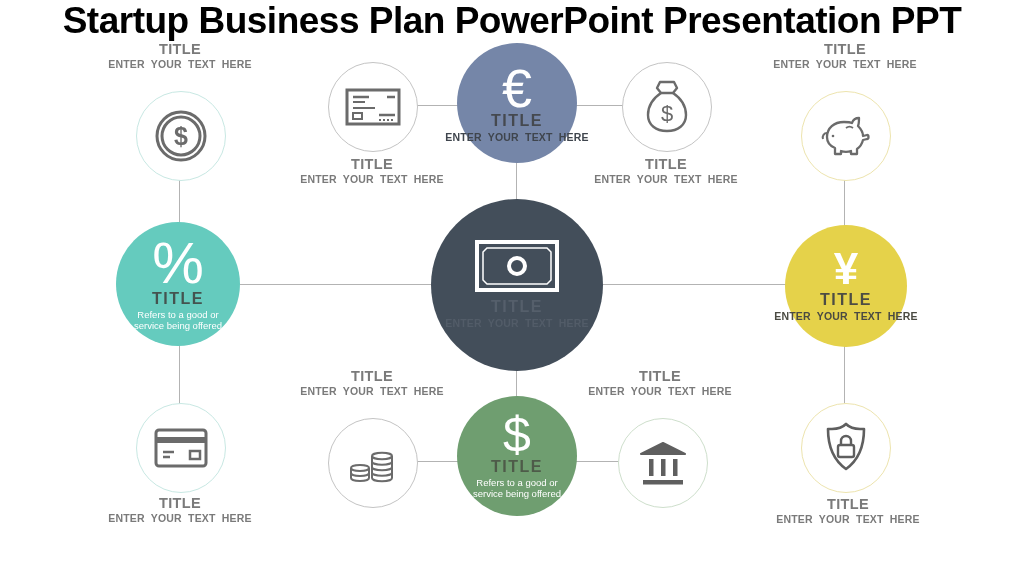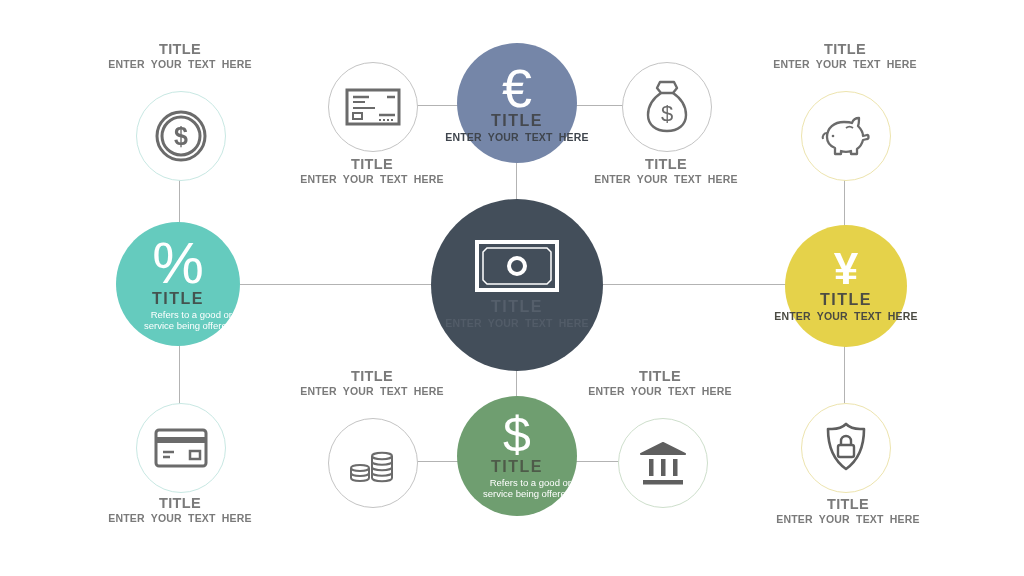--- a/index.html
+++ b/index.html
@@ -23,21 +23,21 @@
   #ln-shield {left:844px;top:346px;height:57px;}
   #ln-coins  {left:415px;top:461px;width:43px;}
   #ln-bank   {left:576px;top:461px;width:43px;}
   
   .hub{position:absolute;border-radius:50%;display:flex;flex-direction:column;
        align-items:center;justify-content:center;text-align:center;}
   .hub-title{font-size:16px;font-weight:bold;letter-spacing:1.5px;line-height:18px;}
   .hub-sub{font-size:10.5px;font-weight:bold;letter-spacing:0.2px;word-spacing:3px;
            white-space:nowrap;line-height:13px;margin-top:1px;}
   .hub-sub-wrap{font-size:9.5px;font-weight:normal;color:#fff;width:108px;
-           line-height:11px;margin-top:1px;white-space:normal;text-align:right;}
+           line-height:11px;margin-top:1px;white-space:normal;}
   .glyph{color:#fff;line-height:0.9;display:block;}
   .hub-top{left:457px;top:43px;width:120px;height:120px;}
   .hub-top .glyph{font-size:54px;font-weight:normal;margin-top:2px;}
   .hub-top .hub-title{color:#45494F;}
   .hub-top .hub-sub{color:#3F454D;}
   .hub-left{left:116px;top:222px;width:124px;height:124px;}
   .hub-left .glyph{font-size:58px;font-weight:normal;}
   .hub-left .hub-title{color:#44534F;}
   .hub-center{left:431px;top:199px;width:172px;height:172px;}
   .hub-center .hub-title{color:#555F6B;margin-top:6px;}
@@ -71,20 +71,21 @@
   #label-bag   {left:551px;top:157px;}
   #label-coins {left:257px;top:369px;}
   #label-bank  {left:545px;top:369px;}
   #label-card  {left:65px; top:496px;}
   #label-shield{left:733px;top:497px;}
 </style>
 </head>
 <body>
 
 <div class="slide">
+  <h1 class="slide-title">Startup Business Plan PowerPoint Presentation PPT</h1>
 
   <div class="connector h" id="ln-left"></div>
   <div class="connector h" id="ln-right"></div>
   <div class="connector v" id="ln-top"></div>
   <div class="connector v" id="ln-bottom"></div>
   <div class="connector h" id="ln-check"></div>
   <div class="connector h" id="ln-bag"></div>
   <div class="connector v" id="ln-coin"></div>
   <div class="connector v" id="ln-card"></div>
   <div class="connector v" id="ln-piggy"></div>

